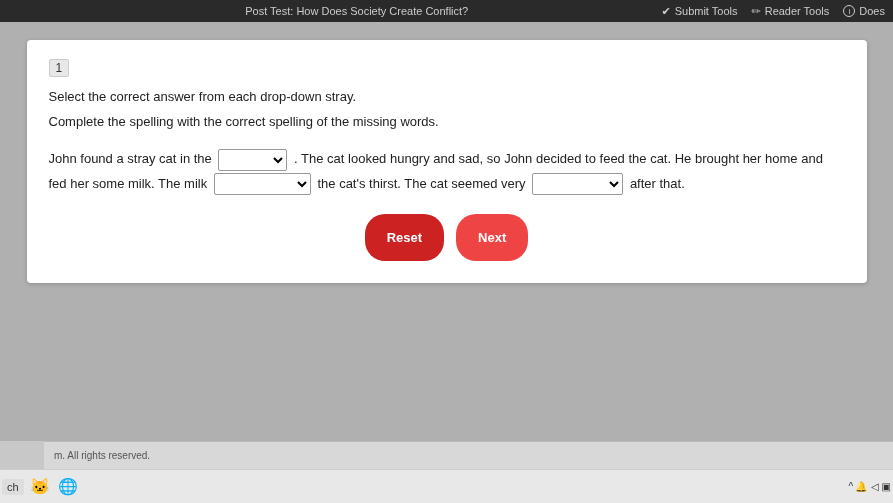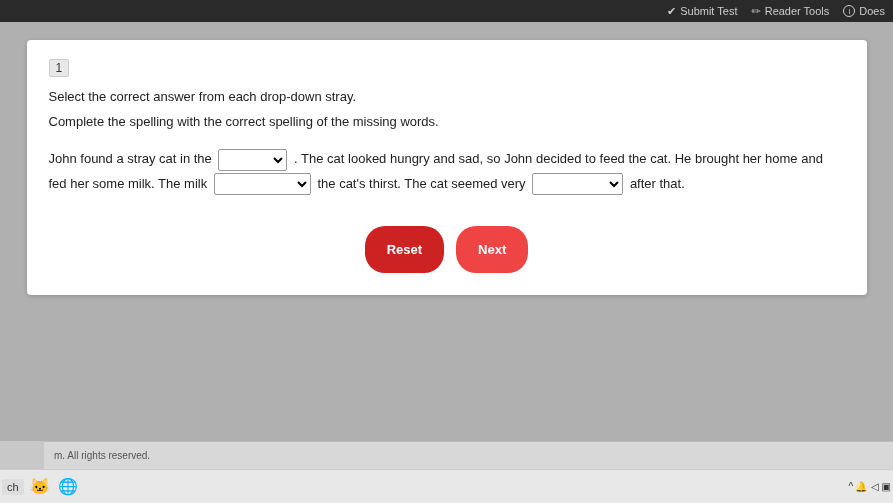--- a/index.html
+++ b/index.html
@@ -97,21 +97,21 @@
     .instruction-2 {
       font-size: 13px;
       color: #222;
       margin-bottom: 18px;
     }
 
     .passage {
       font-size: 13px;
       color: #222;
       line-height: 1.9;
-      margin-bottom: 30px;
+      margin-bottom: 18px;
     }
 
     .passage select {
       font-size: 12px;
       border: 1px solid #999;
       background: #fff;
       padding: 1px 18px 1px 4px;
       height: 22px;
       border-radius: 2px;
       appearance: auto;
@@ -200,24 +200,25 @@
       color: #333;
       padding: 2px 5px;
       background: #ddd;
       border-radius: 2px;
     }
   </style>
 </head>
 <body>
 
 <div class="top-bar">
+  <span class="top-bar-title">Post Test: How Does Society Create Conflict?</span>
   <div class="top-bar-actions">
     <div class="top-bar-btn">
       <span style="font-size:11px;">✔</span>
-      <span>Submit Test</span>
+      <span>Submit Tools</span>
     </div>
     <div class="top-bar-btn">
       <span style="font-size:11px;">✏</span>
       <span>Reader Tools</span>
     </div>
     <div class="top-bar-btn">
       <span class="icon-circle">i</span>
       <span>Does</span>
     </div>
   </div>

